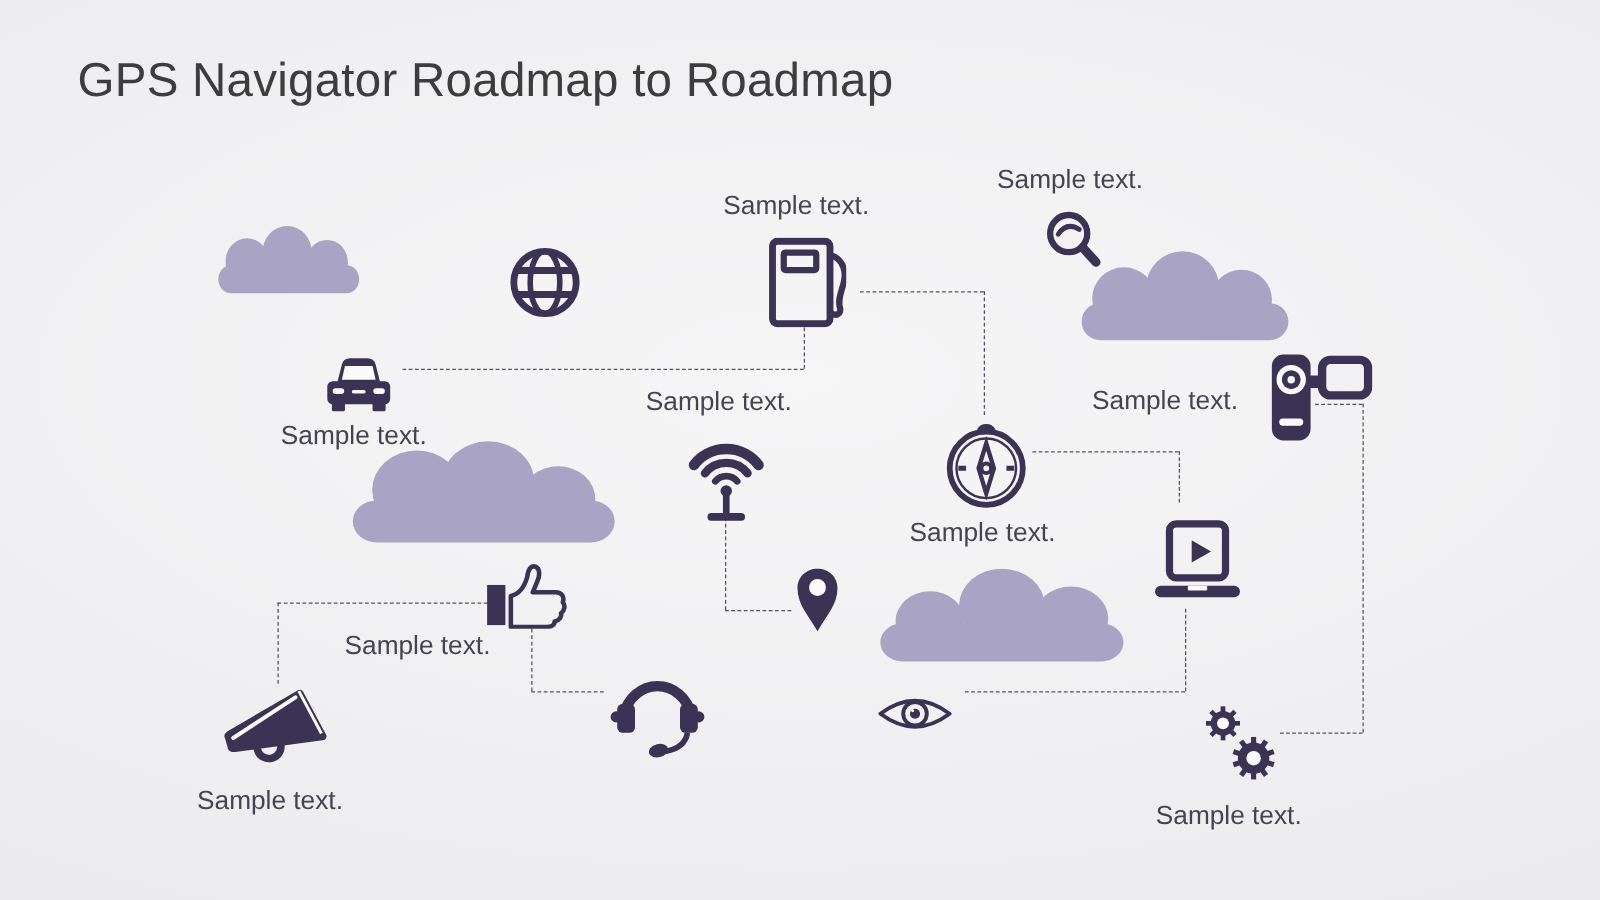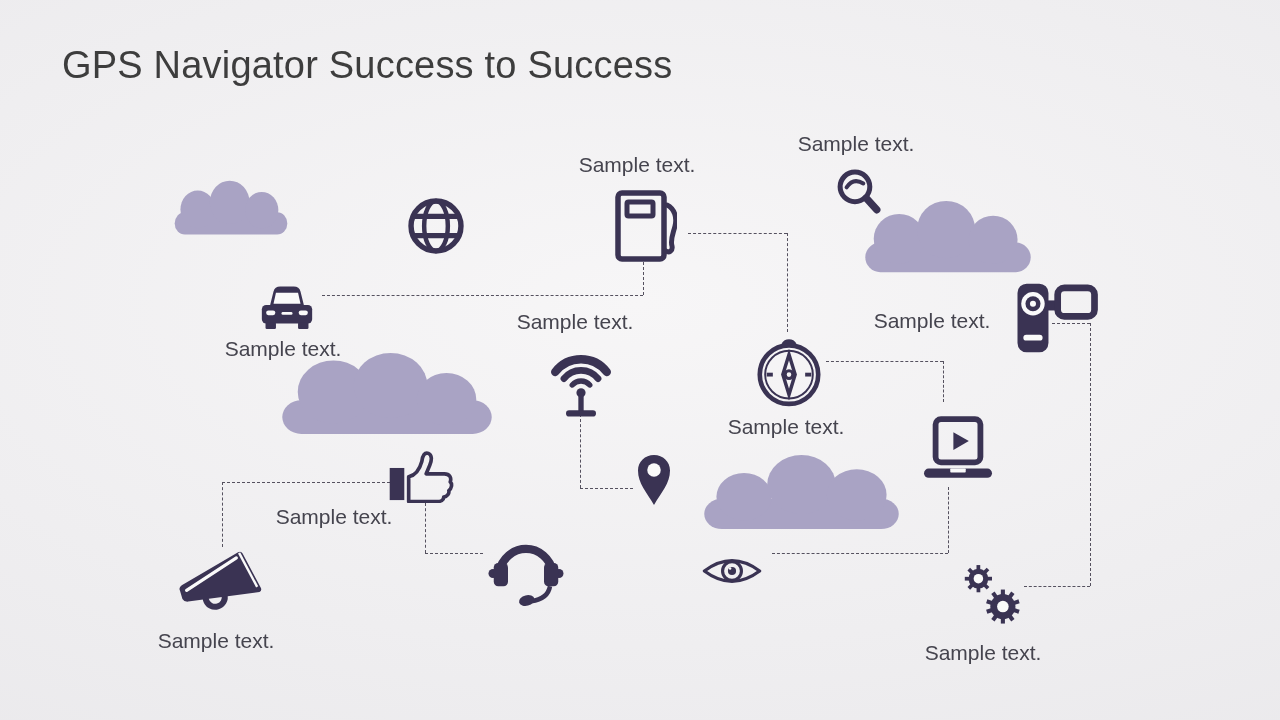--- a/index.html
+++ b/index.html
@@ -22,21 +22,21 @@
   .cloud svg{color:var(--cloud,#a9a3c4);}
   .dash{position:absolute;}
   .dash.h{height:0;border-top:1.5px dashed var(--connector,#55515f);}
   .dash.v{width:0;border-left:1.5px dashed var(--connector,#55515f);}
 </style>
 </head>
 <body>
 
 <div id="stage">
 
-  <div class="title">GPS Navigator Success to Success</div>
+  <div class="title">GPS Navigator Roadmap to Roadmap</div>
 
   <div class="icon cloud" style="left:167px;top:180px;width:128px;height:56px">
     <svg viewBox="0 0 200 80" preserveAspectRatio="none">
       <rect x="12" y="46" width="176" height="32" rx="16" fill="currentColor"></rect>
       <circle cx="48" cy="42" r="27" fill="currentColor"></circle>
       <circle cx="98" cy="32" r="31" fill="currentColor"></circle>
       <circle cx="148" cy="43" r="26" fill="currentColor"></circle>
     </svg>
   </div>
   <div class="icon cloud" style="left:854px;top:200px;width:188px;height:74px">

